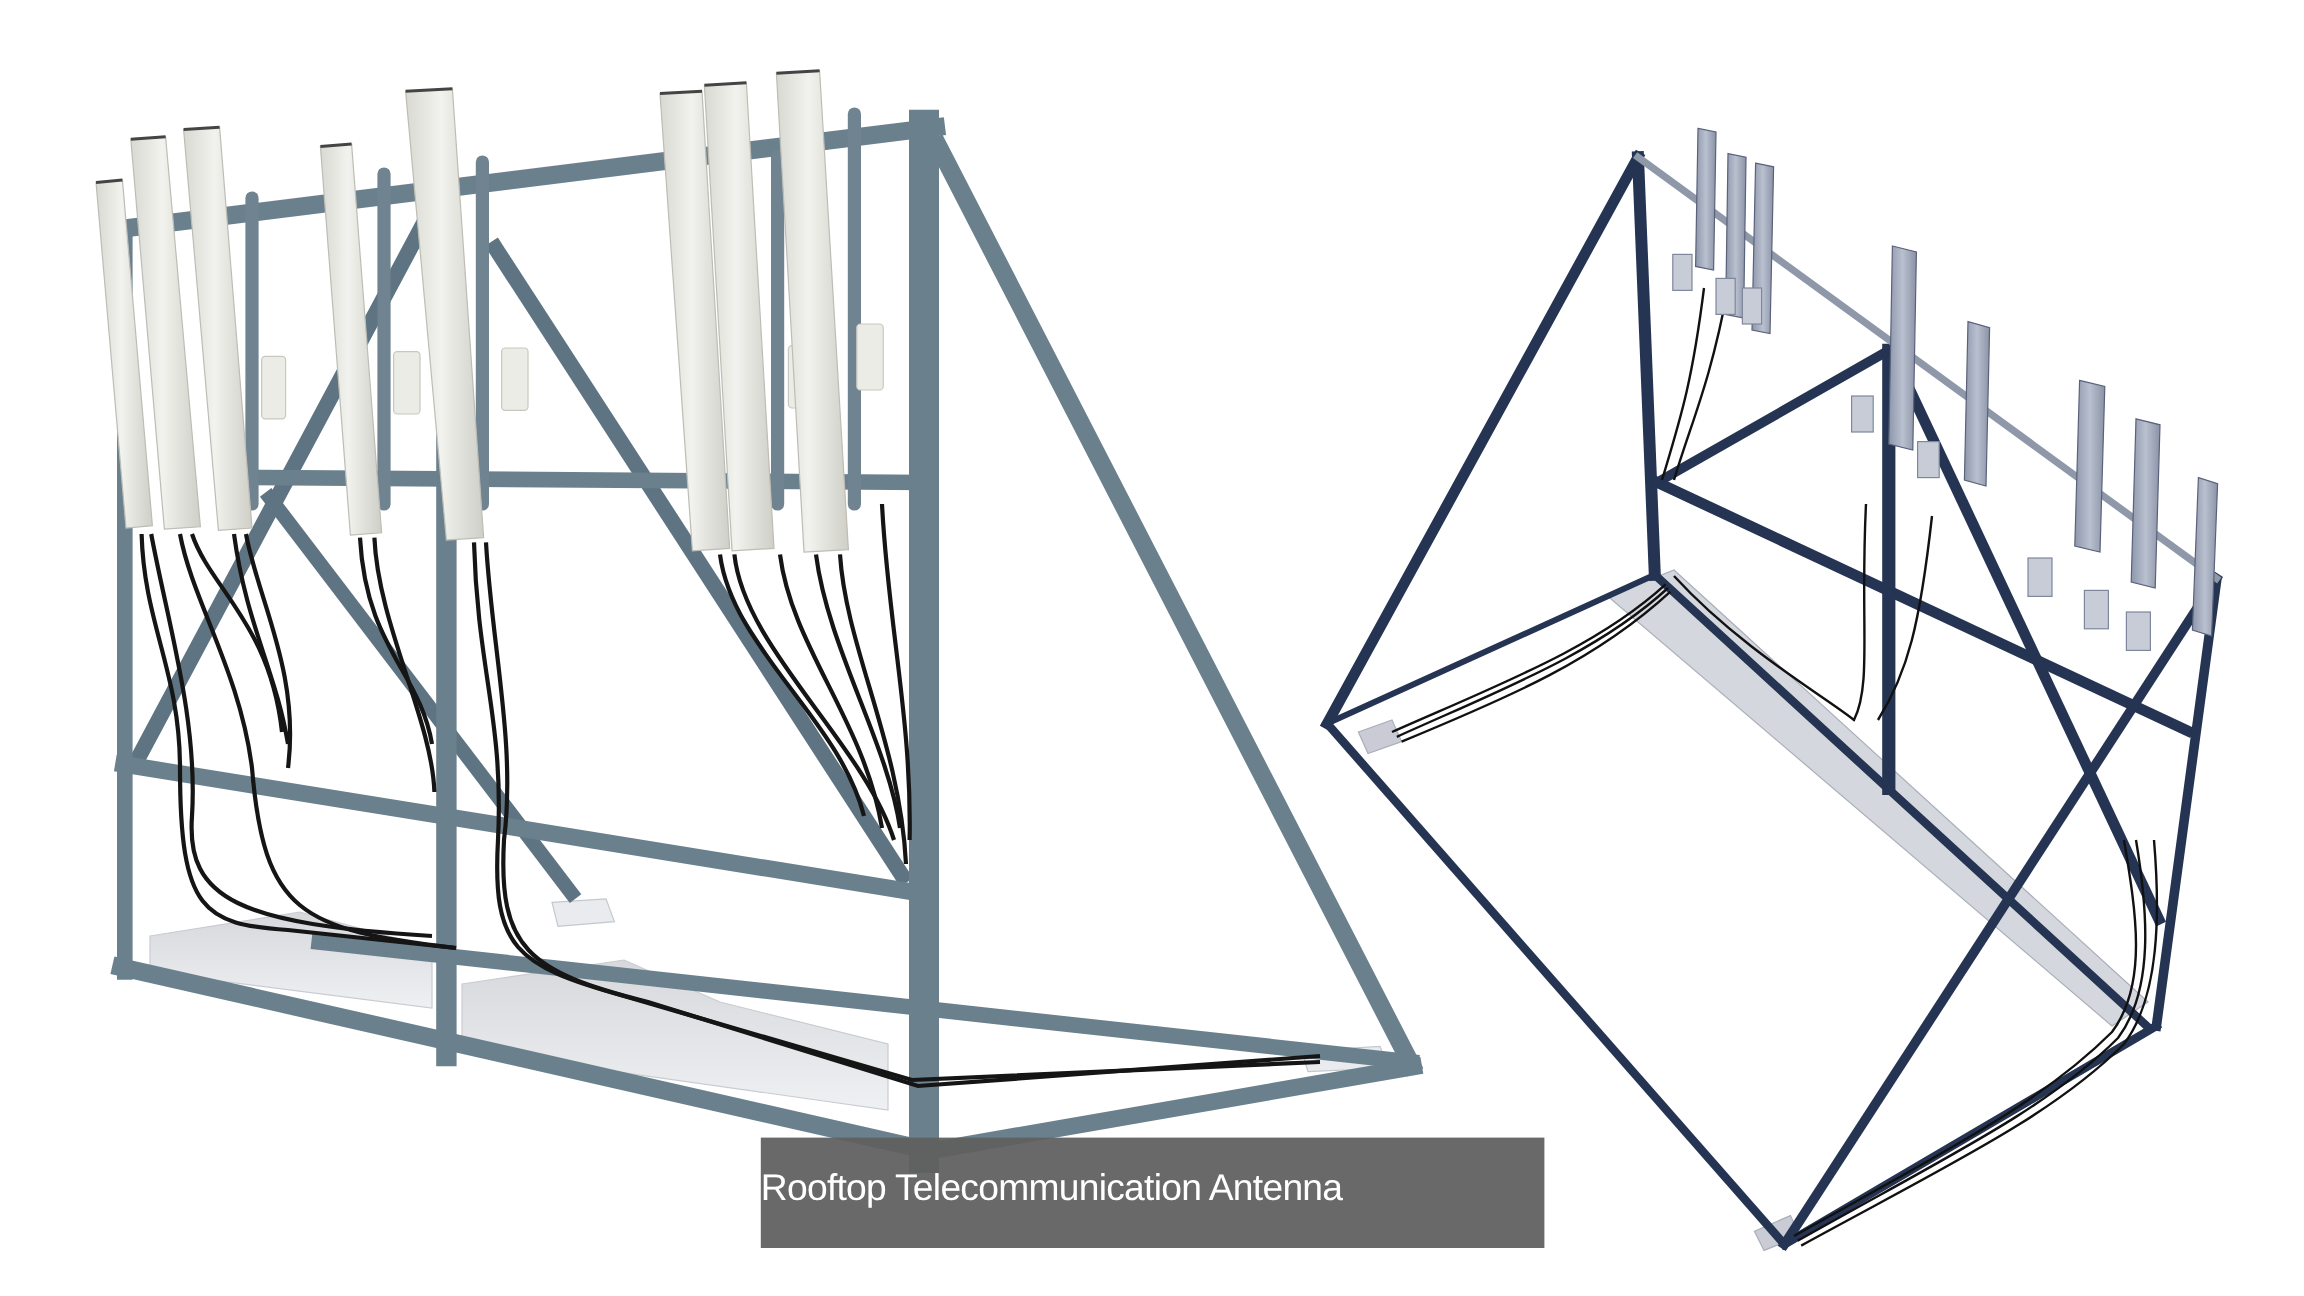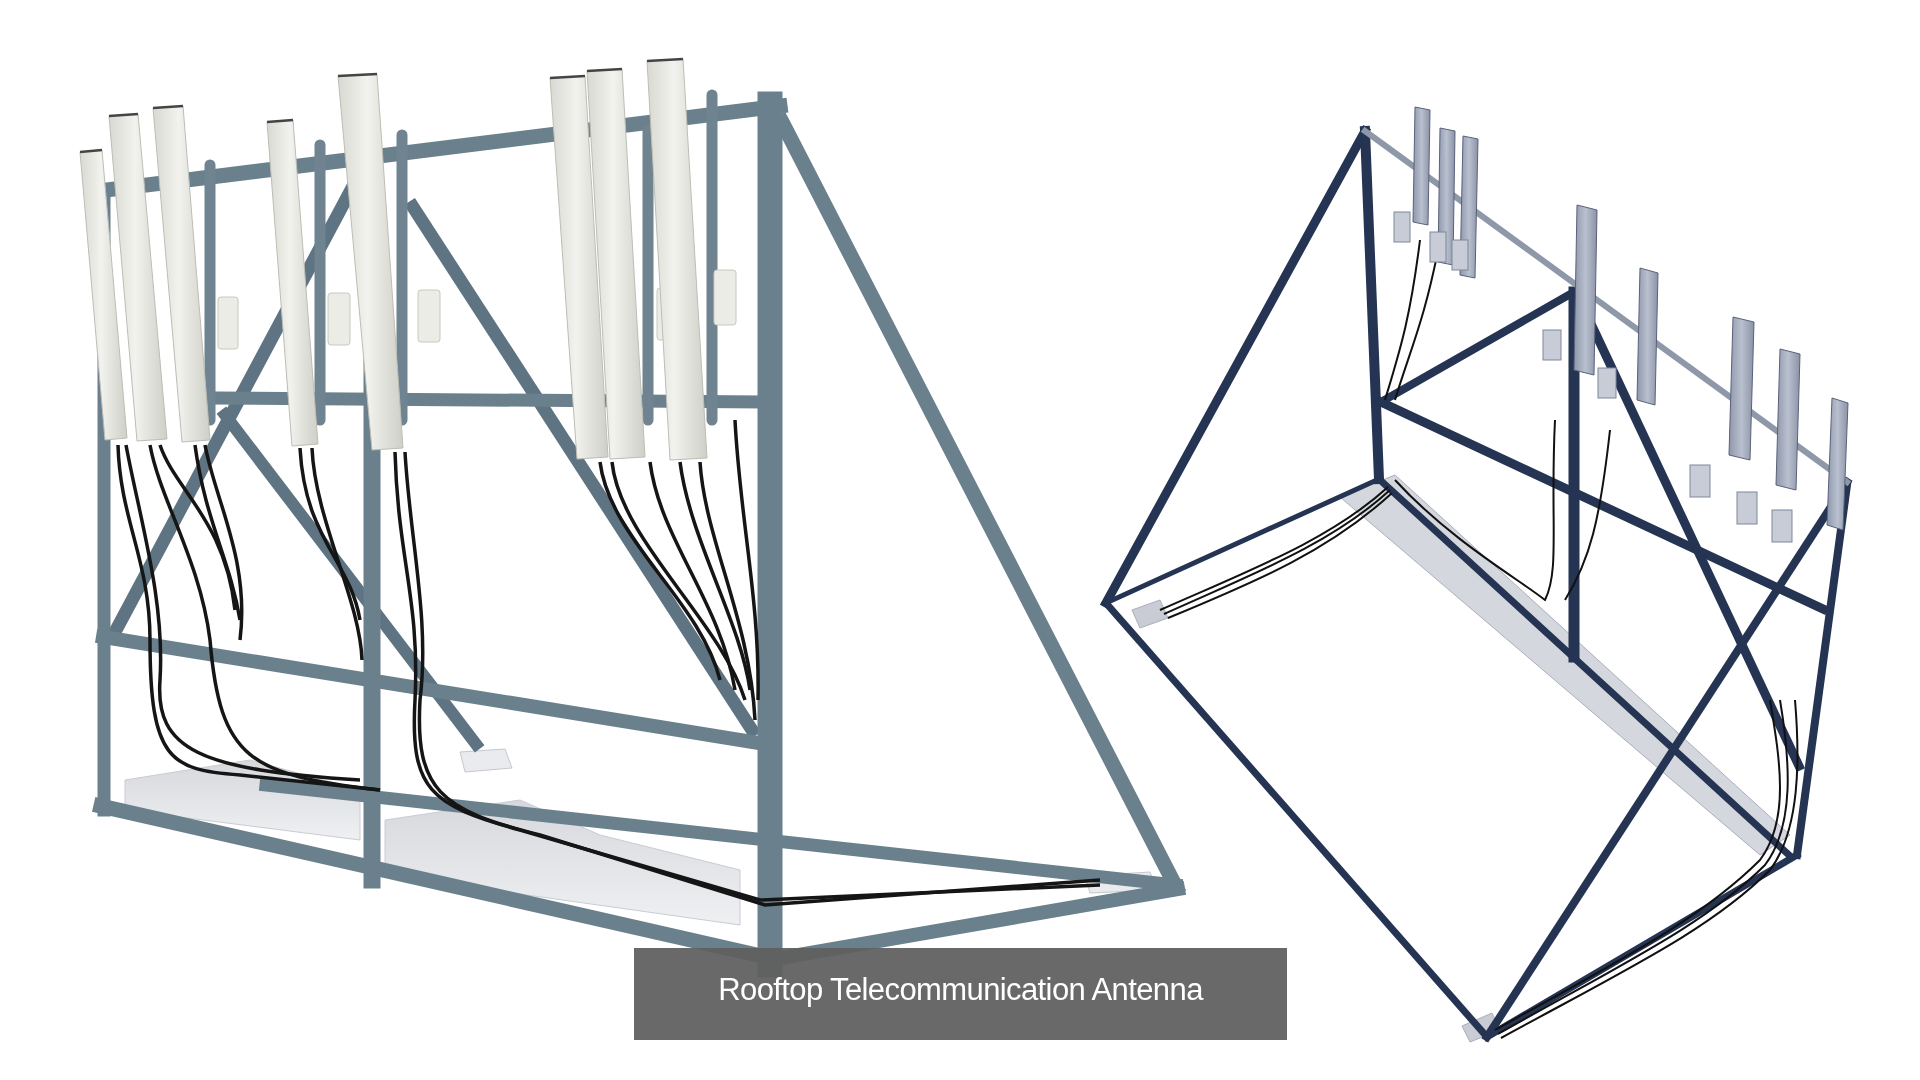--- a/index.html
+++ b/index.html
@@ -1,21 +1,21 @@
 <!DOCTYPE html>
 <html><head>
 <meta charset="utf-8">
 <style>
   html, body { margin:0; padding:0; }
   body { width:1920px; height:1080px; background:#ffffff; position:relative; overflow:hidden; font-family:"Liberation Sans", sans-serif; }
   #scene { position:absolute; left:0; top:0; width:1920px; height:1080px; }
   .caption {
     position:absolute; left:634px; top:948px; width:653px; height:92px;
     background:rgba(96,96,96,0.94);
-    display:flex; align-items:center; justify-content:center;
+    display:flex; align-items:center; justify-content:flex-start;
   }
   .caption-text {
     color:#ffffff; font-family:"Liberation Sans", sans-serif; font-size:31px;
     letter-spacing:-0.6px; white-space:nowrap; margin-top:-8px;
   }
 </style>
 </head>
 <body>
 
 <svg id="scene" viewBox="0 0 1920 1080" xmlns="http://www.w3.org/2000/svg">

